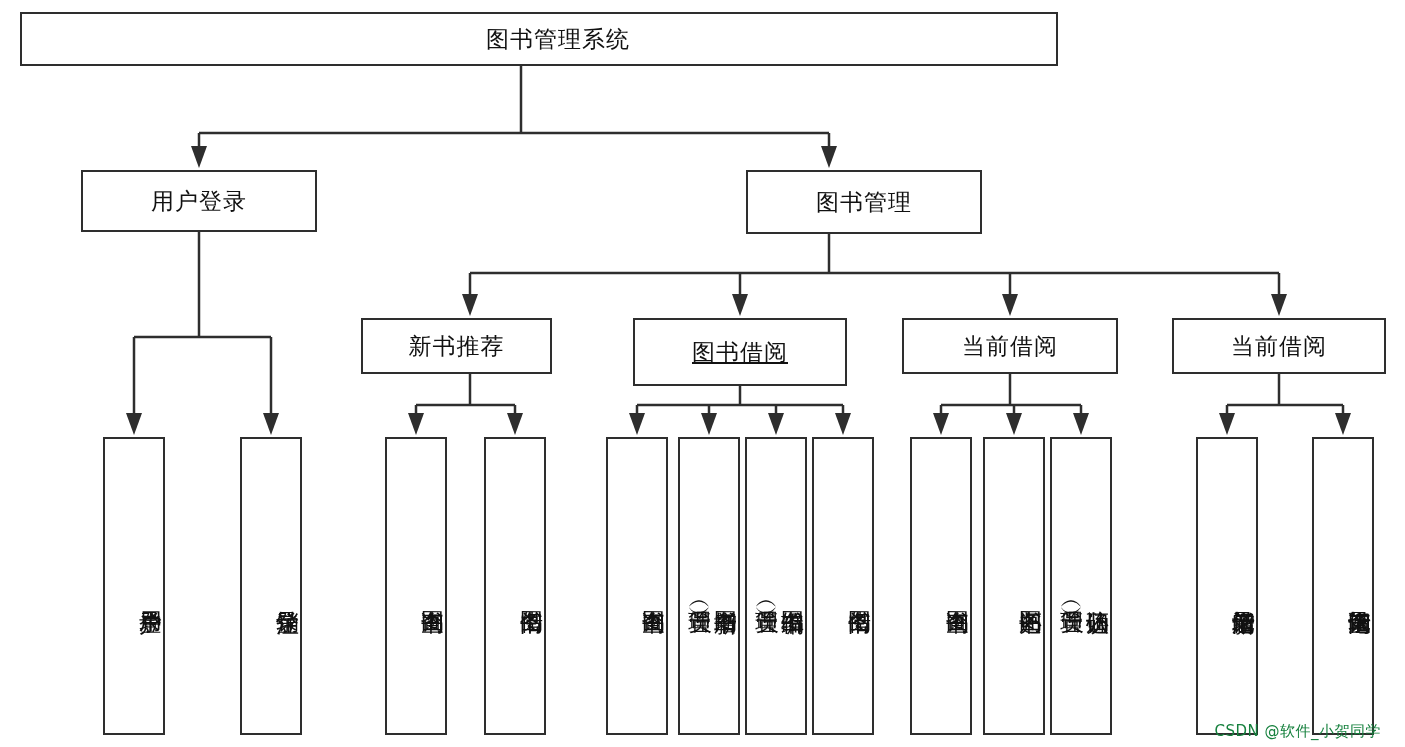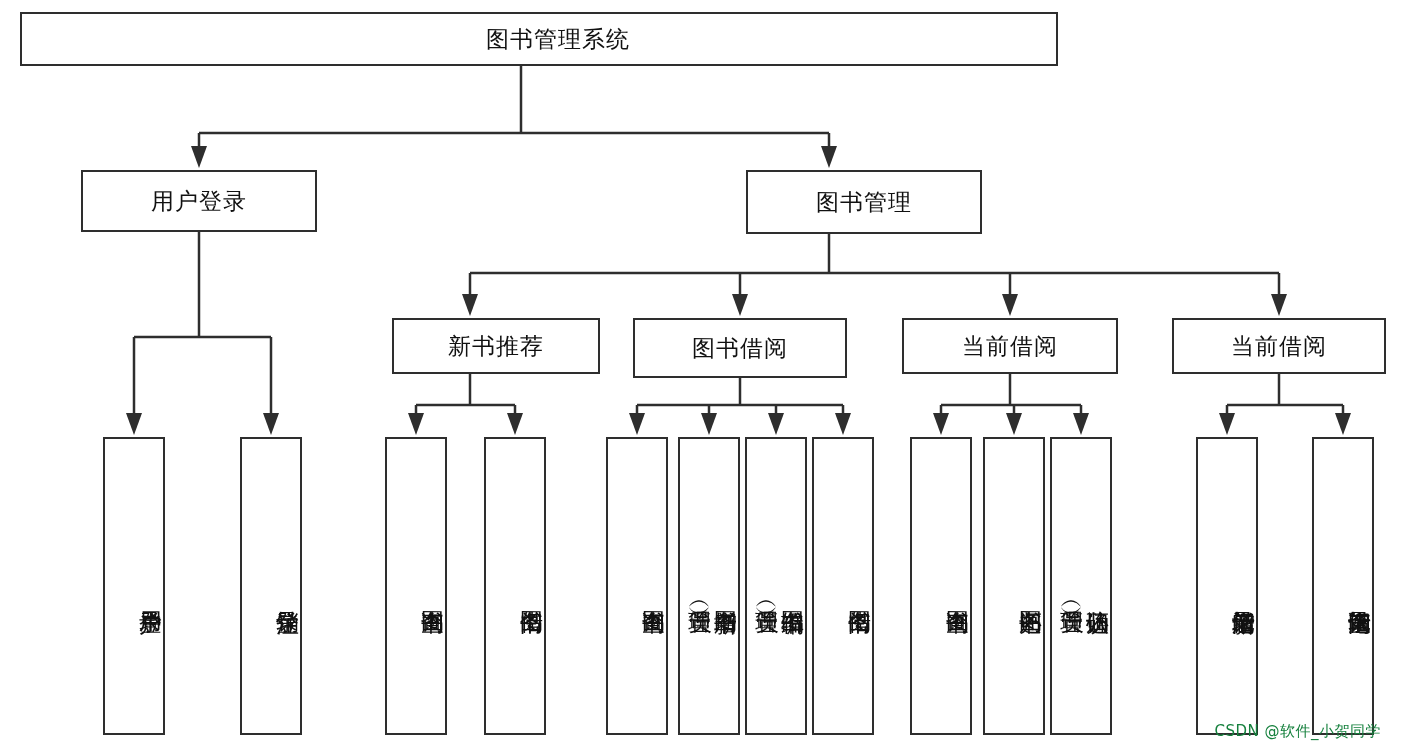--- a/index.html
+++ b/index.html
@@ -124,24 +124,24 @@
   <div id="nodes">
       <div class="node horiz" style="left: 20px; top: 12px; width: 1038px; height: 54px; padding-left: 38px;">
         <span class="label">图书管理系统</span>
       </div>
       <div class="node horiz" style="left: 81px; top: 170px; width: 236px; height: 62px; justify-content: center;">
         <span class="label">用户登录</span>
       </div>
       <div class="node horiz" style="left: 711px; top: 170px; width: 236px; height: 64px; margin-left: 35px;">
         <span class="label">图书管理</span>
       </div>
-      <div class="node horiz" style="left: 361px; top: 318px; width: 208px; height: 56px; margin-left: 31px;">
+      <div class="node horiz" style="left: 361px; top: 318px; width: 191px; height: 56px;">
         <span class="label">新书推荐</span>
       </div>
-      <div class="node horiz" style="left: 633px; top: 318px; width: 214px; height: 60px;">
+      <div class="node horiz" style="left: 633px; top: 318px; width: 214px; height: 68px; text-decoration: underline;">
         <span class="label">图书借阅</span>
       </div>
       <div class="node horiz" style="left: 902px; top: 318px; width: 216px; height: 56px; text-align: right;">
         <span class="label">当前借阅</span>
       </div>
       <div class="node horiz" style="left: 1172px; top: 318px; width: 214px; height: 56px;">
         <span class="label">当前借阅</span>
       </div>
       <div class="node vert" style="left: 103px; top: 437px; width: 62px; height: 298px;">
         <span class="label">用户登录</span>

